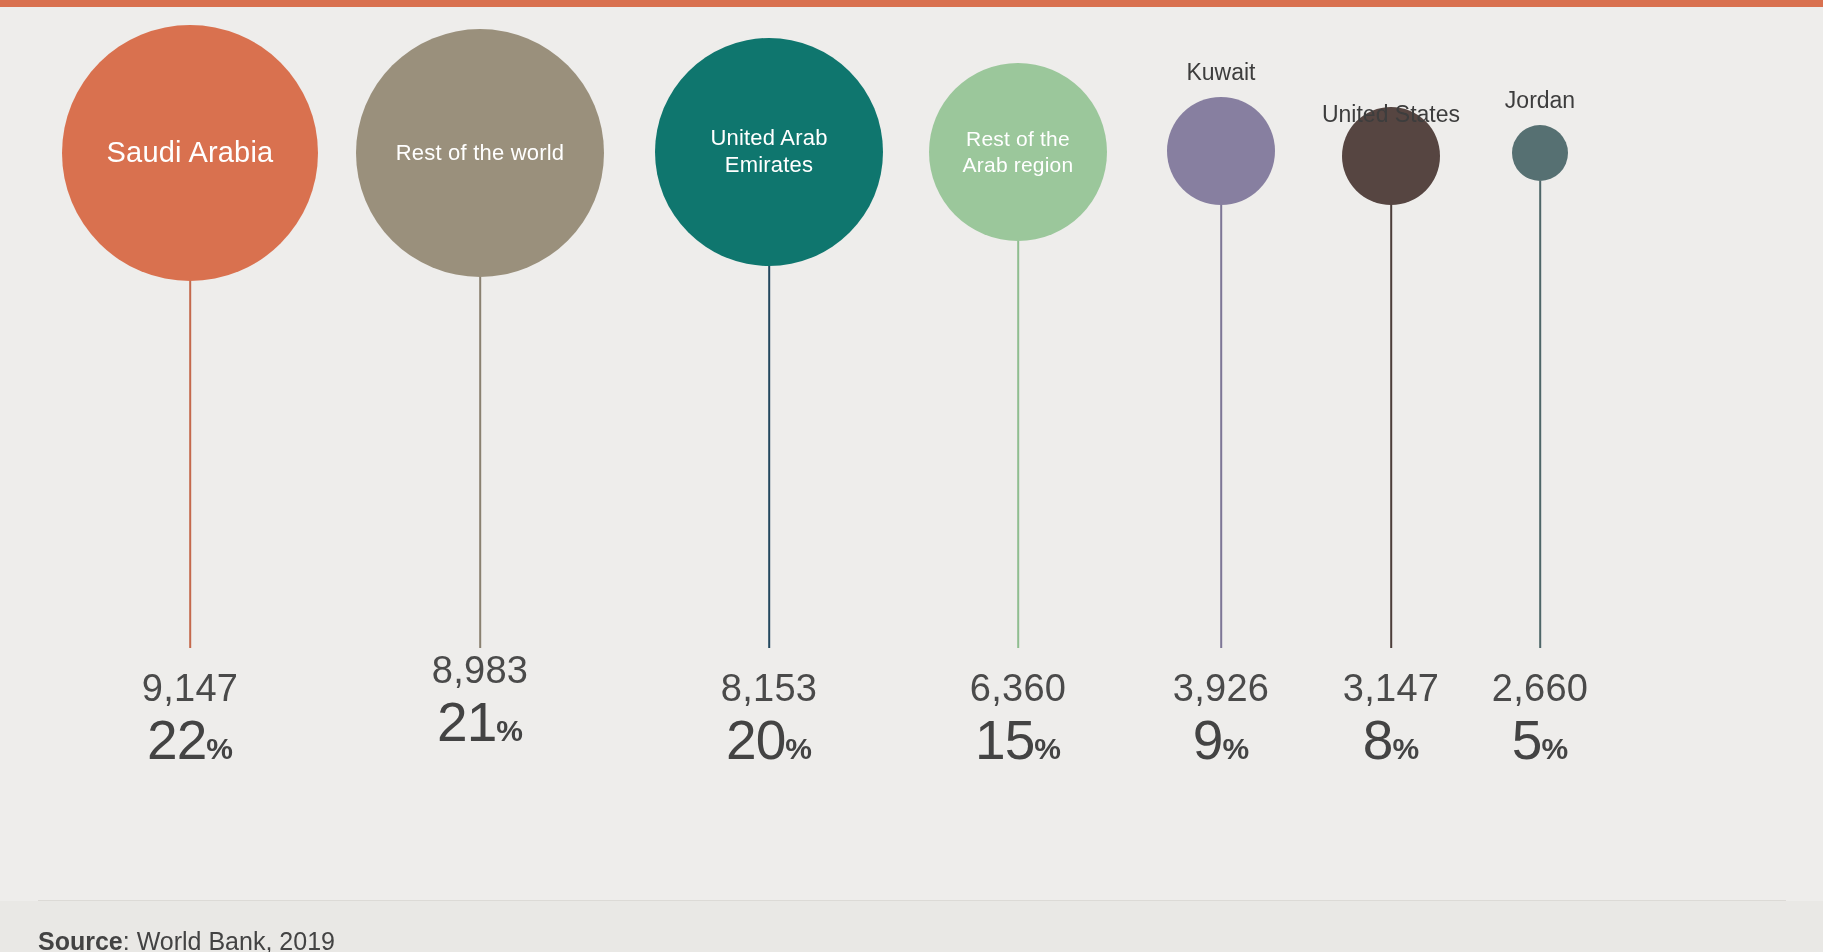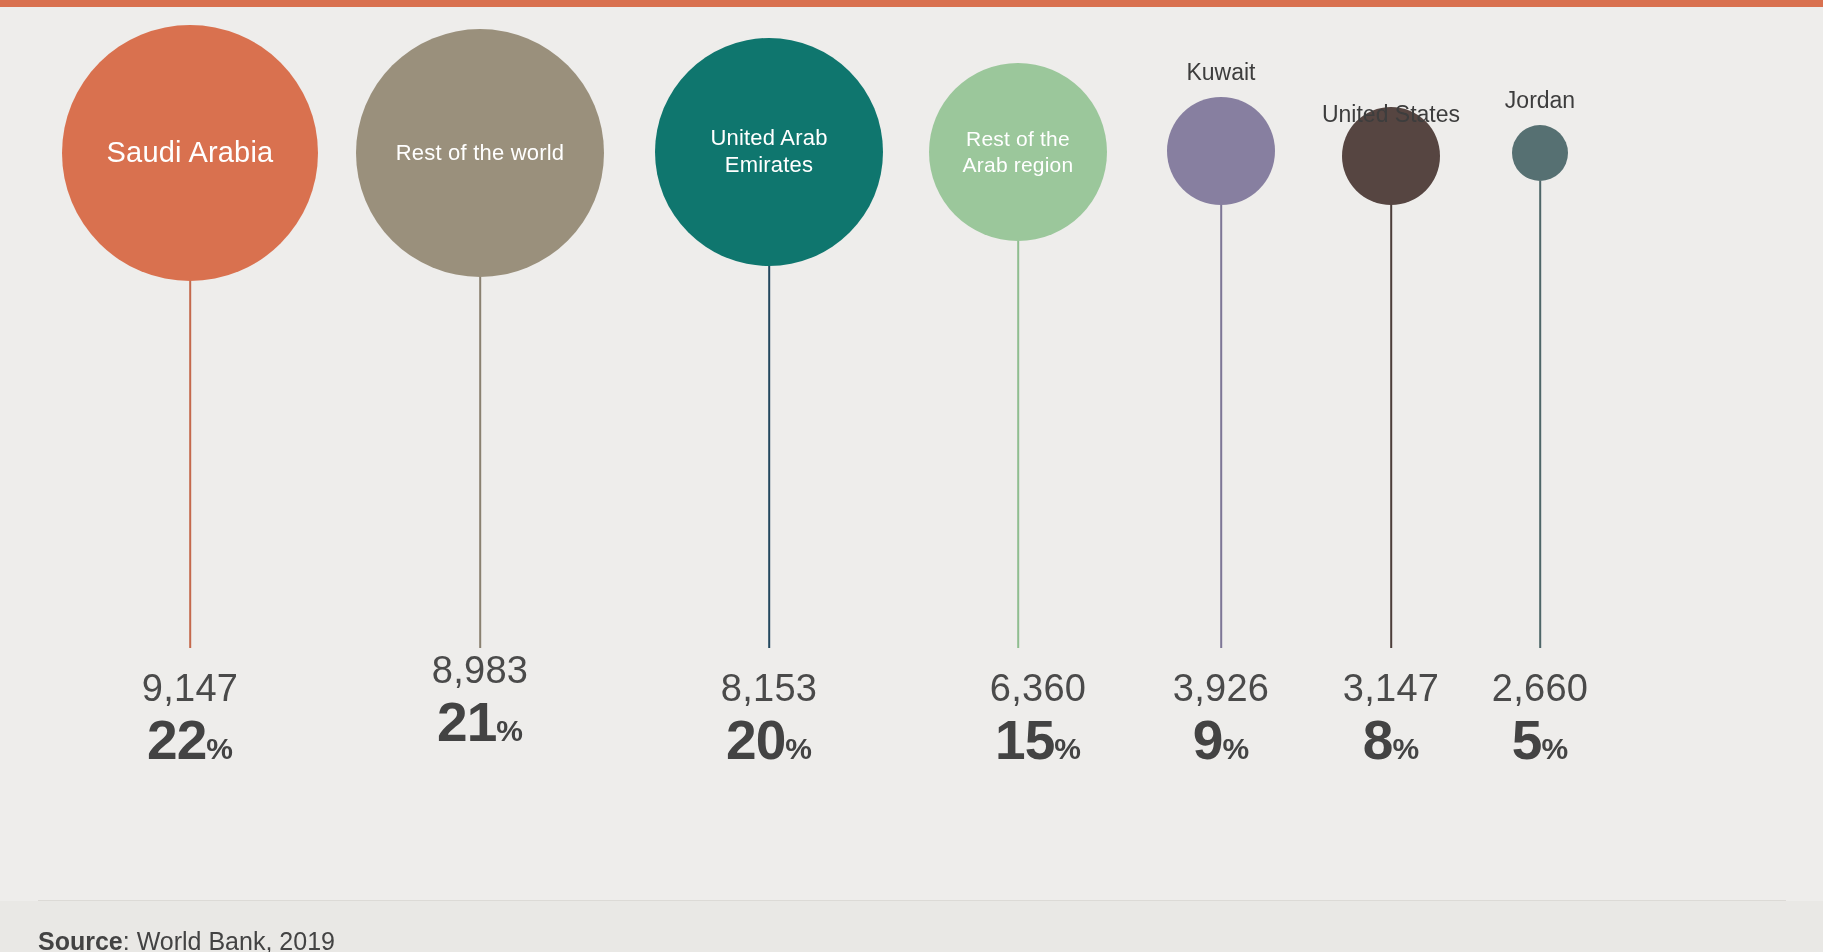--- a/index.html
+++ b/index.html
@@ -95,21 +95,21 @@
     margin-bottom: 6px;
   }
 
   .pctline {
     color: #434343;
     line-height: 1;
   }
 
   .pctnum {
     font-size: 55px;
-    font-weight: 700;
+    font-weight: 400;
     letter-spacing: -1px;
   }
 
   .pctsign {
     font-size: 30px;
     font-weight: 700;
   }
 
   #footer-divider {
     position: absolute;
@@ -176,21 +176,21 @@
         <div class="valueblock" style="left: 0px; top: 662px;">
           <div class="count">8,153</div>
           <div class="pctline"><span class="pctnum">20</span><span class="pctsign">%</span></div>
         </div>
       </div>
       <div class="balloon" style="left: 980px;">
         <div class="stem" style="top: 234px; height: 407px; background: rgb(143, 189, 144);"></div>
         <div class="bubble" style="width: 178px; height: 178px; left: -89px; top: 56px; background: rgb(155, 199, 155); font-size: 21px;">
           <span><span>Rest of the</span><br><span>Arab region</span></span>
         </div>
-        <div class="valueblock" style="left: 0px; top: 662px; margin-left: 20px;">
+        <div class="valueblock" style="left: 0px; top: 662px;">
           <div class="count">6,360</div>
           <div class="pctline"><span class="pctnum">15</span><span class="pctsign">%</span></div>
         </div>
       </div>
       <div class="balloon" style="left: 1183px;">
         <div class="stem" style="top: 198px; height: 443px; background: rgb(125, 118, 150);"></div>
         <div class="bubble" style="width: 108px; height: 108px; left: -54px; top: 90px; background: rgb(135, 127, 160); font-size: 23px;"></div>
         <div class="outer-label" style="left: 0px; top: 52px; font-size: 23px;">Kuwait</div>
         <div class="valueblock" style="left: 0px; top: 662px;">
           <div class="count">3,926</div>

